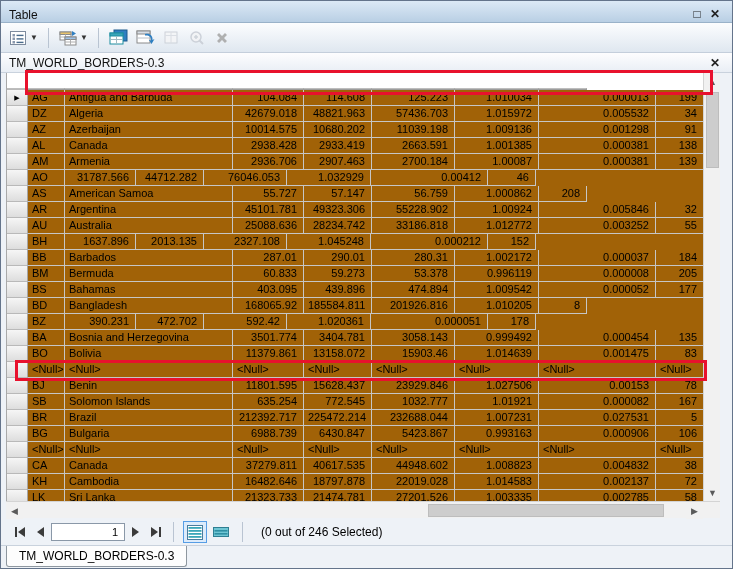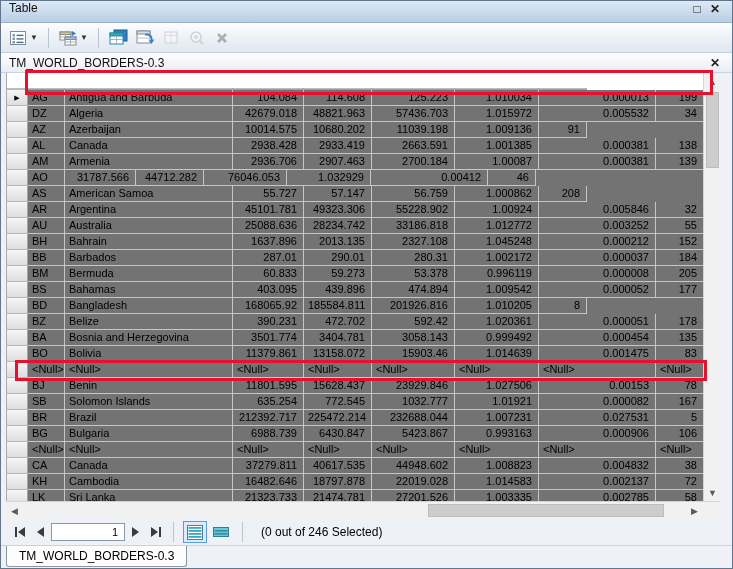--- a/index.html
+++ b/index.html
@@ -9,21 +9,21 @@
   .window {
     position:relative; width:733px; height:569px;
     background:#eef2f7; border:1px solid #64748b; overflow:hidden;
   }
 
   
   .titlebar {
     position:absolute; left:0; top:0; width:100%; height:22px;
     background:linear-gradient(#dce9f6, #b9cfe4);
     border-bottom:1px solid #9ab2c9;
-    display:flex; align-items:flex-start; padding:0 8px;
+    display:flex; align-items:flex-end; padding:0 8px;
     font-size:12px; color:#111;
   }
   .titlebar .spacer { flex:1; }
   .winbtn { width:18px; height:16px; display:flex; align-items:center; justify-content:center;
     font-size:12px; color:#222; cursor:default; font-weight:bold; }
 
   
   .toolbar {
     position:absolute; left:0; top:22px; width:100%; height:30px;
     background:linear-gradient(#fcfdfe, #dfe7f0);
@@ -51,21 +51,21 @@
     background:#fff; border-left:1px solid #a9a9a9; overflow:hidden;
   }
   .grid-area { position:absolute; left:0; top:0; width:697px; height:428px; overflow:hidden; }
   .hrow { display:flex; height:17px; }
   .hcell {
     background:linear-gradient(#ffffff, #e4e4e4);
     border-right:1px solid #9d9d9d; border-bottom:1px solid #9d9d9d; border-top:1px solid #bdbdbd;
     font-size:11px; font-weight:bold; color:#000; text-align:center; line-height:15px;
     overflow:hidden; white-space:nowrap;margin-top:15px;
   }
-  .trow { display:flex; height:16px; background:#737373; }
+  .trow { display:flex; height:16px; background:#a16207; }
   .cell {
     border-right:1px solid #c6c6c6; border-bottom:1px solid #c6c6c6;
     font-size:11px; color:#000; line-height:15px; padding:0 4px;
     overflow:hidden; white-space:nowrap;
   }
   .cell.num { text-align:right; padding-right:6px; }
   .selector {
     width:21px; min-width:21px;
     background:linear-gradient(#f6f6f6, #dddddd);
     border-right:1px solid #a6a6a6; border-bottom:1px solid #b9b9b9;
@@ -258,20 +258,21 @@
             <div class="cell c7 num">34</div>
           </div>
           <div class="trow">
             <div class="cell selector"></div>
             <div class="cell c0">AZ</div>
             <div class="cell c1">Azerbaijan</div>
             <div class="cell c2 num">10014.575</div>
             <div class="cell c3 num">10680.202</div>
             <div class="cell c4 num">11039.198</div>
             <div class="cell c5 num">1.009136</div>
+            <div class="cell c6 num">0.001298</div>
             <div class="cell c7 num">91</div>
           </div>
           <div class="trow">
             <div class="cell selector"></div>
             <div class="cell c0">AL</div>
             <div class="cell c1">Canada</div>
             <div class="cell c2 num">2938.428</div>
             <div class="cell c3 num">2933.419</div>
             <div class="cell c4 num">2663.591</div>
             <div class="cell c5 num">1.001385</div>
@@ -327,21 +328,20 @@
             <div class="cell c2 num">25088.636</div>
             <div class="cell c3 num">28234.742</div>
             <div class="cell c4 num">33186.818</div>
             <div class="cell c5 num">1.012772</div>
             <div class="cell c6 num">0.003252</div>
             <div class="cell c7 num">55</div>
           </div>
           <div class="trow">
             <div class="cell selector"></div>
             <div class="cell c0">BH</div>
-            <div class="cell c1">Bahrain</div>
             <div class="cell c2 num">1637.896</div>
             <div class="cell c3 num">2013.135</div>
             <div class="cell c4 num">2327.108</div>
             <div class="cell c5 num">1.045248</div>
             <div class="cell c6 num">0.000212</div>
             <div class="cell c7 num">152</div>
           </div>
           <div class="trow">
             <div class="cell selector"></div>
             <div class="cell c0">BB</div>
@@ -381,21 +381,20 @@
             <div class="cell c1">Bangladesh</div>
             <div class="cell c2 num">168065.92</div>
             <div class="cell c3 num">185584.811</div>
             <div class="cell c4 num">201926.816</div>
             <div class="cell c5 num">1.010205</div>
             <div class="cell c7 num">8</div>
           </div>
           <div class="trow">
             <div class="cell selector"></div>
             <div class="cell c0">BZ</div>
-            <div class="cell c1">Belize</div>
             <div class="cell c2 num">390.231</div>
             <div class="cell c3 num">472.702</div>
             <div class="cell c4 num">592.42</div>
             <div class="cell c5 num">1.020361</div>
             <div class="cell c6 num">0.000051</div>
             <div class="cell c7 num">178</div>
           </div>
           <div class="trow">
             <div class="cell selector"></div>
             <div class="cell c0">BA</div>

